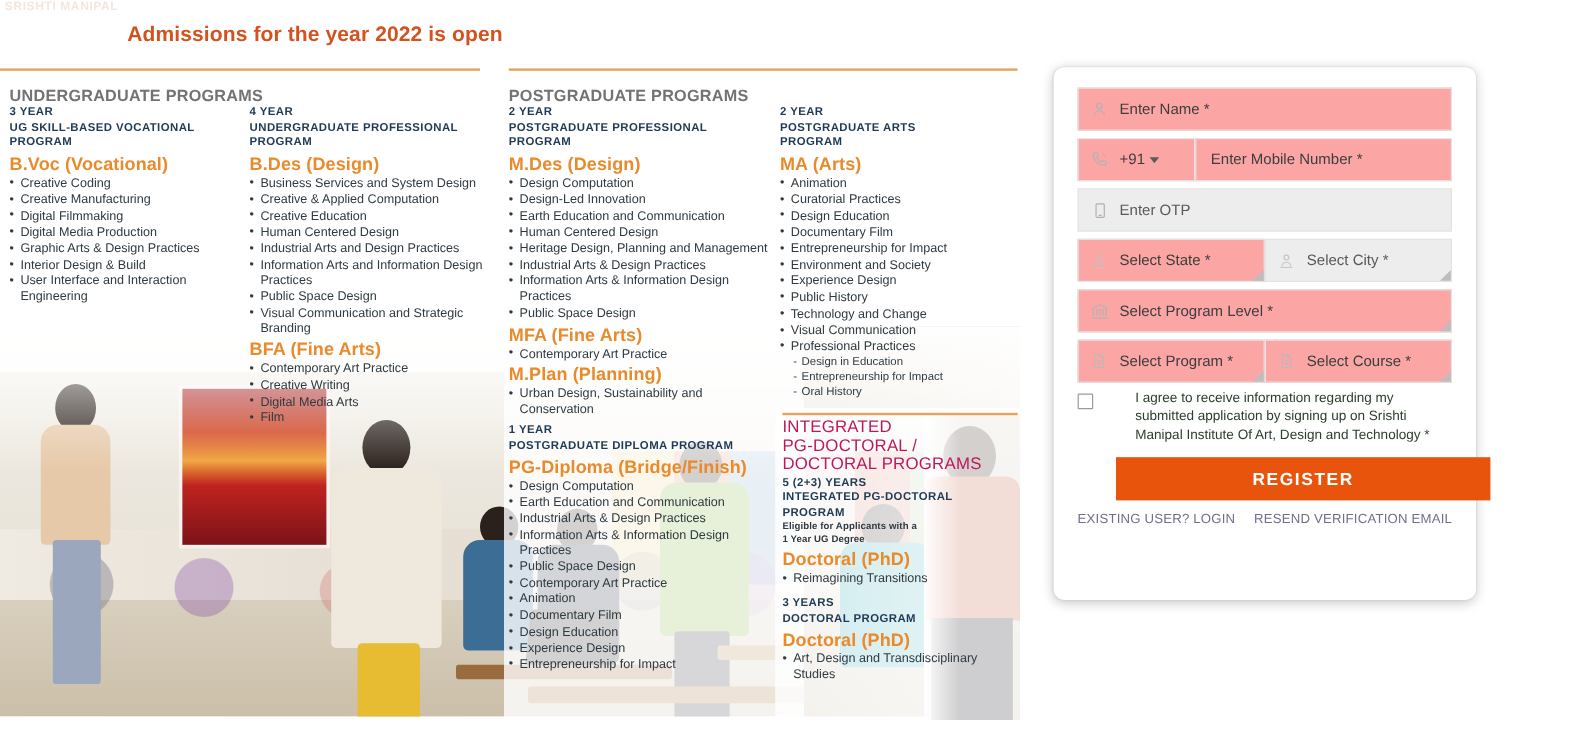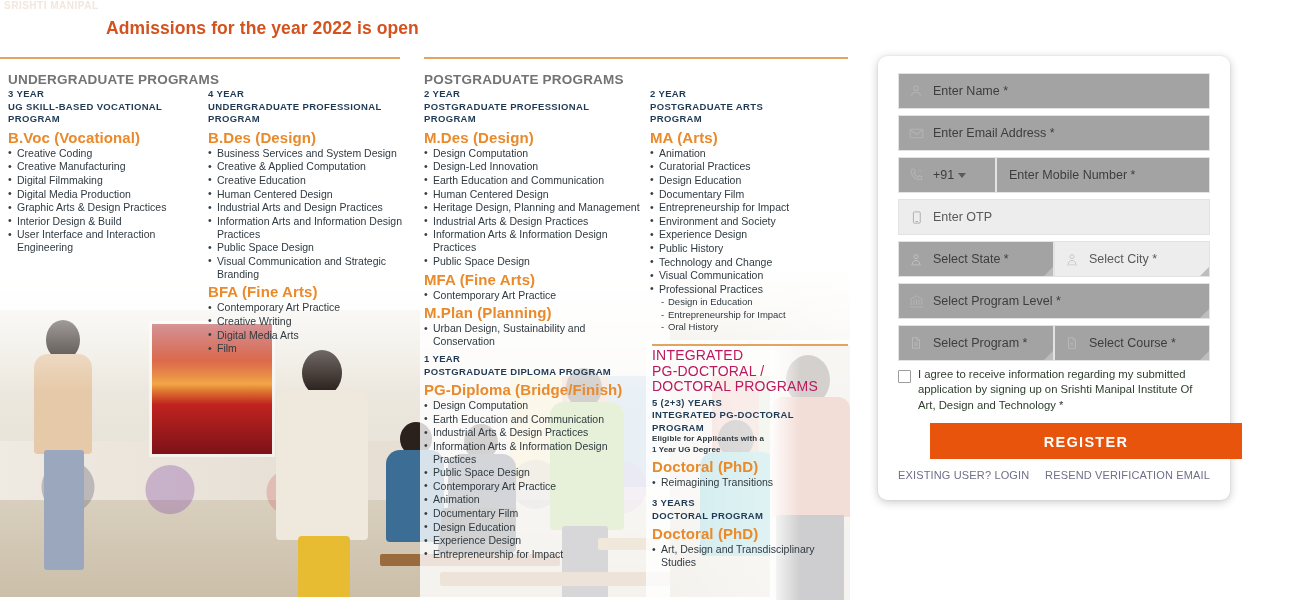--- a/index.html
+++ b/index.html
@@ -142,37 +142,37 @@
   #int-col{left:652px;top:348px;width:200px;}
 
   
   .form-card{
     position:absolute;left:878px;top:56px;width:352px;height:444px;
     background:#ffffff;border-radius:9px;
     box-shadow:0 2px 10px rgba(0,0,0,.22), 0 0 2px rgba(0,0,0,.10);
     box-sizing:border-box;padding:17px 20px;
   }
   .field{
-    position:relative;height:36px;border:1px solid #e3e3e3;background:#a3a3a3;
+    position:relative;height:36px;border:1px solid #e3e3e3;background:#fca5a5;
     display:flex;align-items:center;margin-bottom:6px;box-sizing:border-box;
   }
   .field.disabled{background:#ededed;border-color:#e3e3e3;}
   .field .ic{width:34px;min-width:34px;display:flex;align-items:center;justify-content:center;}
   .field .ph{font-size:12.5px;color:#3d3d3d;white-space:nowrap;}
   .field.disabled .ph{color:#595959;}
   .row{display:flex;gap:0;margin-bottom:6px;}
   .row .field{margin-bottom:0;}
   .caret{position:absolute;right:0;bottom:0;width:0;height:0;
     border-style:solid;border-width:0 0 9px 9px;border-color:transparent transparent #bdbdbd transparent;}
   .dd-arrow{margin-left:4px;width:0;height:0;border-style:solid;border-width:5px 4px 0 4px;
     border-color:#5a5a5a transparent transparent transparent;}
   .code{font-size:12.5px;color:#3d3d3d;}
   .agree{display:flex;align-items:flex-start;gap:7px;margin-top:6px;margin-bottom:10px;}
   .cbox{width:11px;height:11px;min-width:11px;border:1px solid #9c9c9c;background:#fff;margin-top:3px;border-radius:1px;}
-  .agree-txt{font-size:11.3px;color:#2e3d2e;line-height:15.4px;}
+  .agree-txt{font-size:11.3px;color:#2e3d2e;line-height:15.4px;margin-left:28px;}
   .btn-register{
     display:block;width:100%;height:36px;line-height:36px;text-align:center;
     background:#e8540c;color:#fff;font-size:14.5px;font-weight:bold;letter-spacing:1.3px;
     border:none;cursor:pointer;font-family:"Liberation Sans", sans-serif;margin-left:32px;
   }
   .links{display:flex;justify-content:space-between;margin-top:10px;}
   .links a{font-size:11px;color:#6f6f8a;text-decoration:none;letter-spacing:.15px;cursor:pointer;}
   svg.i{display:block;}
 </style>
 </head>
@@ -381,29 +381,20 @@
     <div class="field">
       <span class="ic">
         <svg class="i" width="16" height="16" viewBox="0 0 24 24" fill="none" stroke="#b3b3b3" stroke-width="1.6">
           <circle cx="12" cy="8" r="3.4"></circle>
             <path d="M5.5 20c0-3.6 2.9-6 6.5-6s6.5 2.4 6.5 6"></path>
         </svg>
       </span>
       <span class="ph">Enter Name *</span>
     </div>
 
-    <div class="field">
-      <span class="ic">
-        <svg class="i" width="17" height="17" viewBox="0 0 24 24" fill="none" stroke="#b3b3b3" stroke-width="1.6">
-          <rect x="3" y="6" width="18" height="12" rx="1"></rect>
-            <path d="M3.5 7l8.5 6.5L20.5 7"></path>
-        </svg>
-      </span>
-      <span class="ph">Enter Email Address *</span>
-    </div>
 
     <div class="row">
       <div class="field" style="width:98px;min-width:98px;">
         <span class="ic">
           <svg class="i" width="16" height="16" viewBox="0 0 24 24" fill="none" stroke="#b3b3b3" stroke-width="1.6">
             <path d="M6.5 3.5h3l1.5 4-2 1.5a12 12 0 0 0 6 6l1.5-2 4 1.5v3c0 1-.8 1.8-1.8 1.7C10.5 18.8 5.2 13.5 4.8 5.3 4.7 4.3 5.5 3.5 6.5 3.5z"></path>
             <path d="M16 4.5c1.6.4 2.9 1.7 3.3 3.3" stroke-width="1.3"></path>
           </svg>
         </span>
         <span class="code">+91</span>

